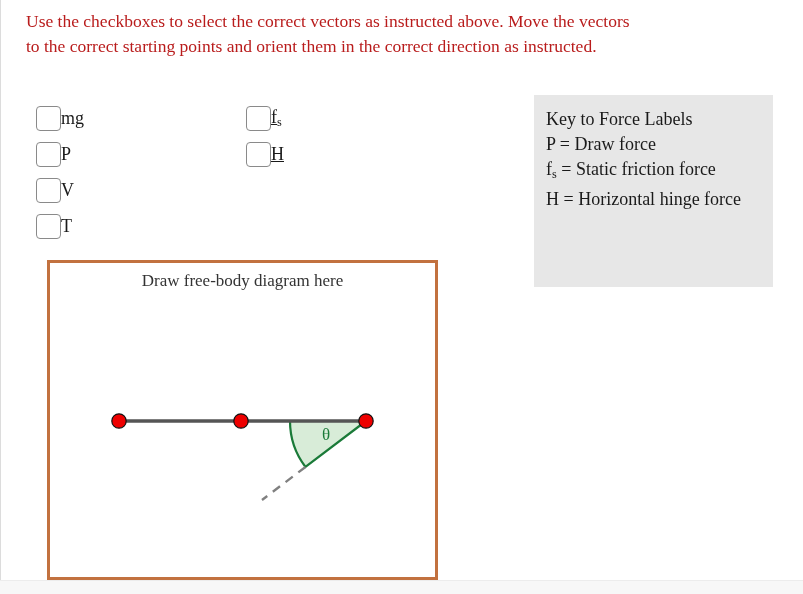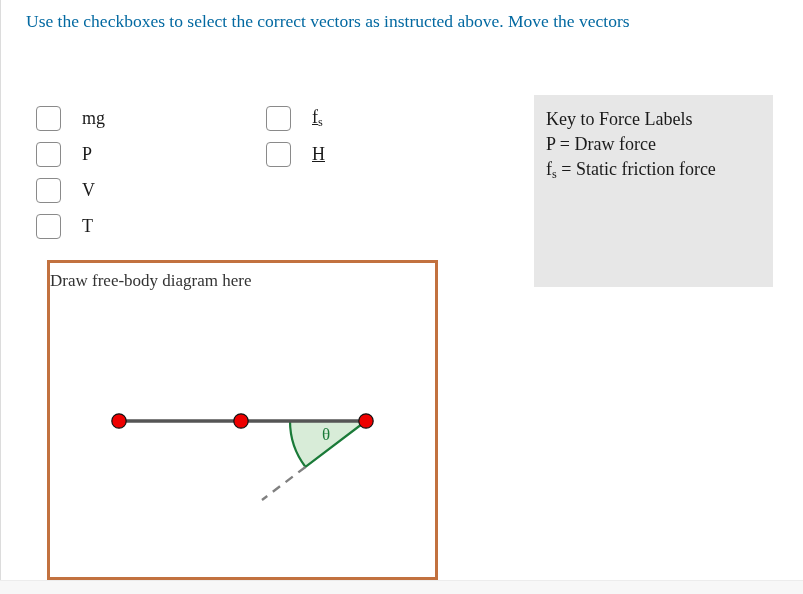--- a/index.html
+++ b/index.html
@@ -31,47 +31,47 @@
     border-top: 1px solid #ececec;
   }
 
   
   #instructions {
     position: absolute;
     left: 26px; top: 9px;
     width: 734px;
     font-size: 17.5px;
     line-height: 1.42;
-    color: #0369a1;
+    color: #b91c1c;
   }
 
   
   .cb-col {
     position: absolute;
   }
   #cb-col-left { left: 36px; top: 100px; }
-  #cb-col-right { left: 266px; top: 100px; text-decoration: underline; }
+  #cb-col-right { left: 246px; top: 100px; text-decoration: underline; }
 
   .cb-row {
     display: flex;
     align-items: center;
     height: 36px;
     margin-bottom: 0px;
   }
   .cb-box {
     width: 25px;
     height: 25px;
     border: 1.6px solid #8a8a8a;
     border-radius: 4px;
     background: #ffffff;
     box-sizing: border-box;
     flex: 0 0 auto;
   }
   .cb-label {
-    margin-left: 21px;
+    margin-left: 0;
     font-size: 18px;
     line-height: 1;
     color: #1a1a1a;
     white-space: nowrap;
   }
   .cb-label sub {
     font-size: 0.68em;
     vertical-align: -0.22em;
   }
 
@@ -103,36 +103,38 @@
     width: 391px;
     height: 320px;
     border: 3px solid #c2713f;
     box-sizing: border-box;
     background: #ffffff;
   }
   #draw-box-title {
     position: absolute;
     left: 0; top: 8px;
     width: 385px;
+    text-align: center;
     font-size: 17px;
     color: #333333;
   }
   #diagram-svg {
     position: absolute;
     left: 0; top: 0;
   }
 </style>
 </head>
 <body>
 
 <div id="page-left-edge"></div>
 <div id="page-bottom-band"></div>
 
 <div id="instructions">
   <div>Use the checkboxes to select the correct vectors as instructed above. Move the vectors</div>
+  <div>to the correct starting points and orient them in the correct direction as instructed.</div>
 </div>
 
 <div class="cb-col" id="cb-col-left">
     <div class="cb-row">
       <div class="cb-box"></div>
       <span class="cb-label">mg</span>
     </div>
     <div class="cb-row">
       <div class="cb-box"></div>
       <span class="cb-label">P</span>
@@ -155,20 +157,21 @@
       <div class="cb-box"></div>
       <span class="cb-label">H</span>
     </div>
   </div>
 
 <div id="key-panel">
   <div class="key-line">Key to Force Labels</div>
   <div id="key-entries">
       <div class="key-line">P = Draw force</div>
       <div class="key-line">f<sub>s</sub> = Static friction force</div>
+      <div class="key-line">H = Horizontal hinge force</div>
     </div>
 </div>
 
 <div id="draw-box">
   <div id="draw-box-title">Draw free-body diagram here</div>
   <svg id="diagram-svg" width="385" height="314" viewBox="0 0 385 314">
       <path d="M 316 158 L 240 158 A 76 76 0 0 0 255.4804616032156 203.97157243601893 Z" fill="#d8ecd8" stroke="#1a7a38" stroke-width="2.2" stroke-linejoin="round"></path>
       <line x1="255.4804616032156" y1="203.97157243601893" x2="212" y2="237" stroke="#808080" stroke-width="2.4" stroke-dasharray="9 7" stroke-linecap="butt"></line>
       <line x1="69" y1="158" x2="316" y2="158" stroke="#555555" stroke-width="3.4" stroke-linecap="butt"></line>
       <circle cx="69" cy="158" r="7.2" fill="#ee0000" stroke="#111111" stroke-width="1.2"></circle>

